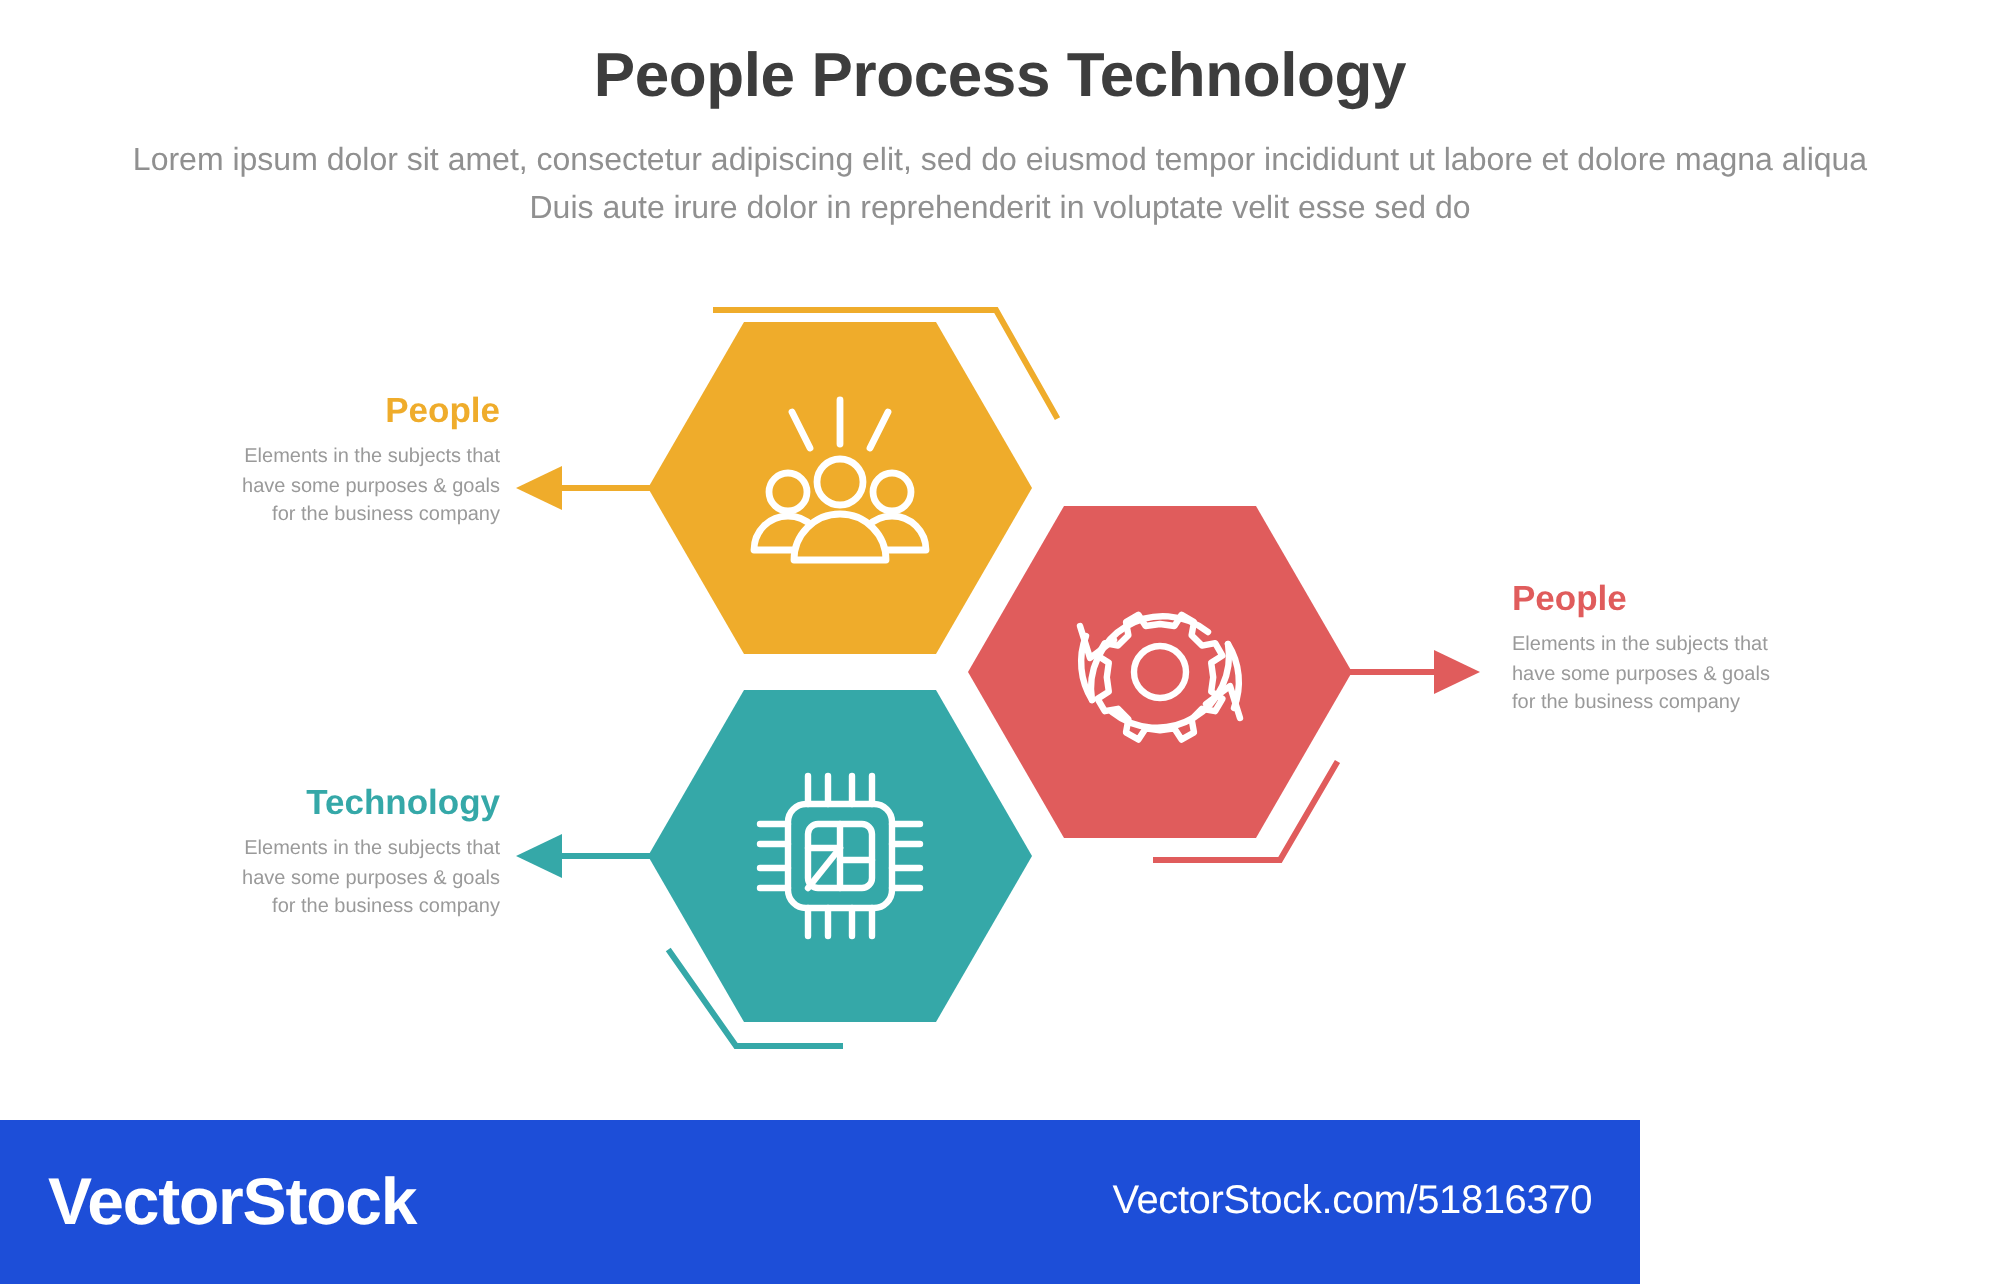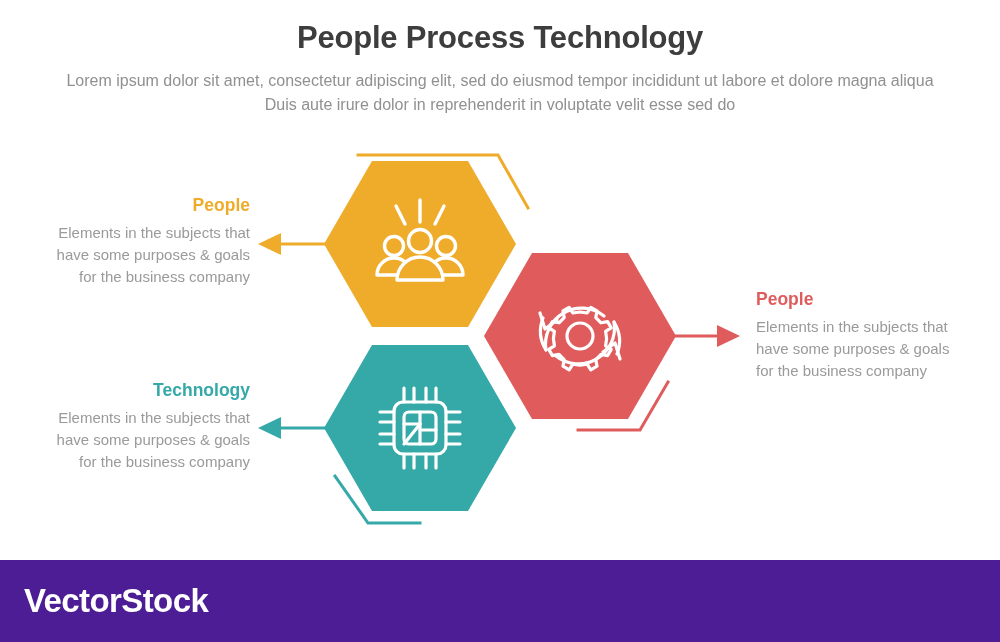--- a/index.html
+++ b/index.html
@@ -66,51 +66,51 @@
   .side-block.right-align { text-align: right; }
   .side-block.left-align  { text-align: left; }
 
   .block-title {
     font-size: 17.5px;
     font-weight: bold;
     margin: 0 0 7px 0;
     line-height: 1.1;
   }
   .block-desc {
-    font-size: 15px;
+    font-size: 10px;
     line-height: 1.45;
     color: #9a9a9a;
     margin: 0;
     white-space: pre-line;
   }
 
   #block-people {
     left: 40px;
     top: 196px;
     width: 210px;
   }
   #block-technology {
     left: 36px;
-    top: 381px;
+    top: 392px;
     width: 214px;
   }
   #block-process {
     left: 756px;
     top: 290px;
     width: 220px;
   }
 
   
   .footer {
     position: absolute;
     left: 0;
     bottom: 0;
-    width: 1000px;
+    width: 820px;
     height: 82px;
-    background: #4c1d95;
+    background: #1d4ed8;
   }
   .wm-brand {
     position: absolute;
     left: 24px;
     top: 50%;
     transform: translateY(-50%);
     color: #ffffff;
     font-size: 33px;
     font-weight: bold;
     letter-spacing: -0.6px;
@@ -263,15 +263,16 @@
 
   <div class="side-block left-align" id="block-process">
     <p class="block-title" style="color:#E05C5C;">People</p>
     <p class="block-desc">Elements in the subjects that
 have  some purposes &amp; goals
 for the  business company</p>
   </div>
 
   <div class="footer">
     <div class="wm-brand">VectorStock</div>
+    <div class="wm-url">VectorStock.com/51816370</div>
   </div>
 
 </div>
 
 </body></html>

